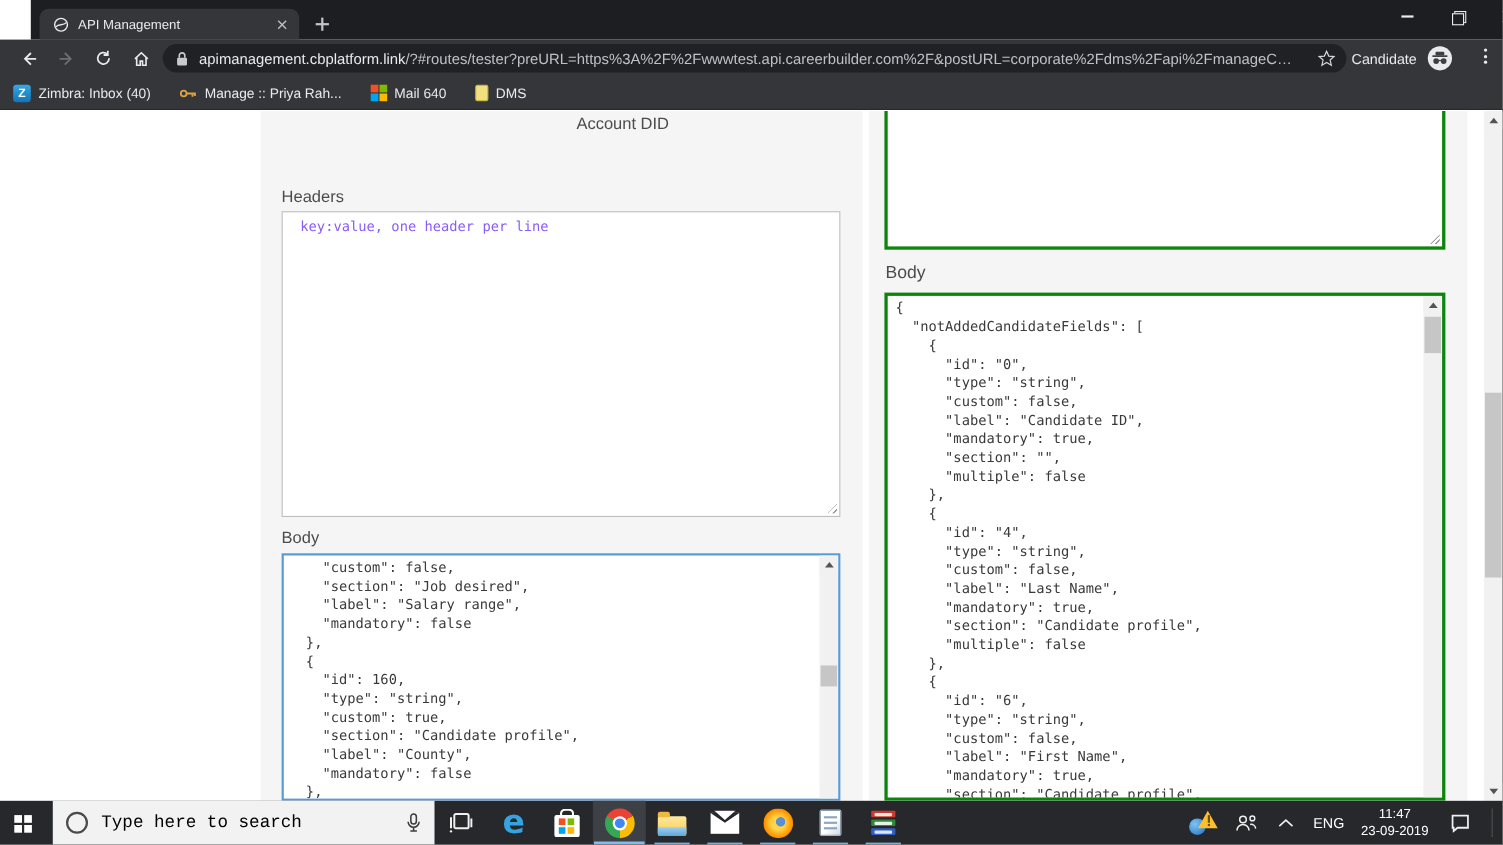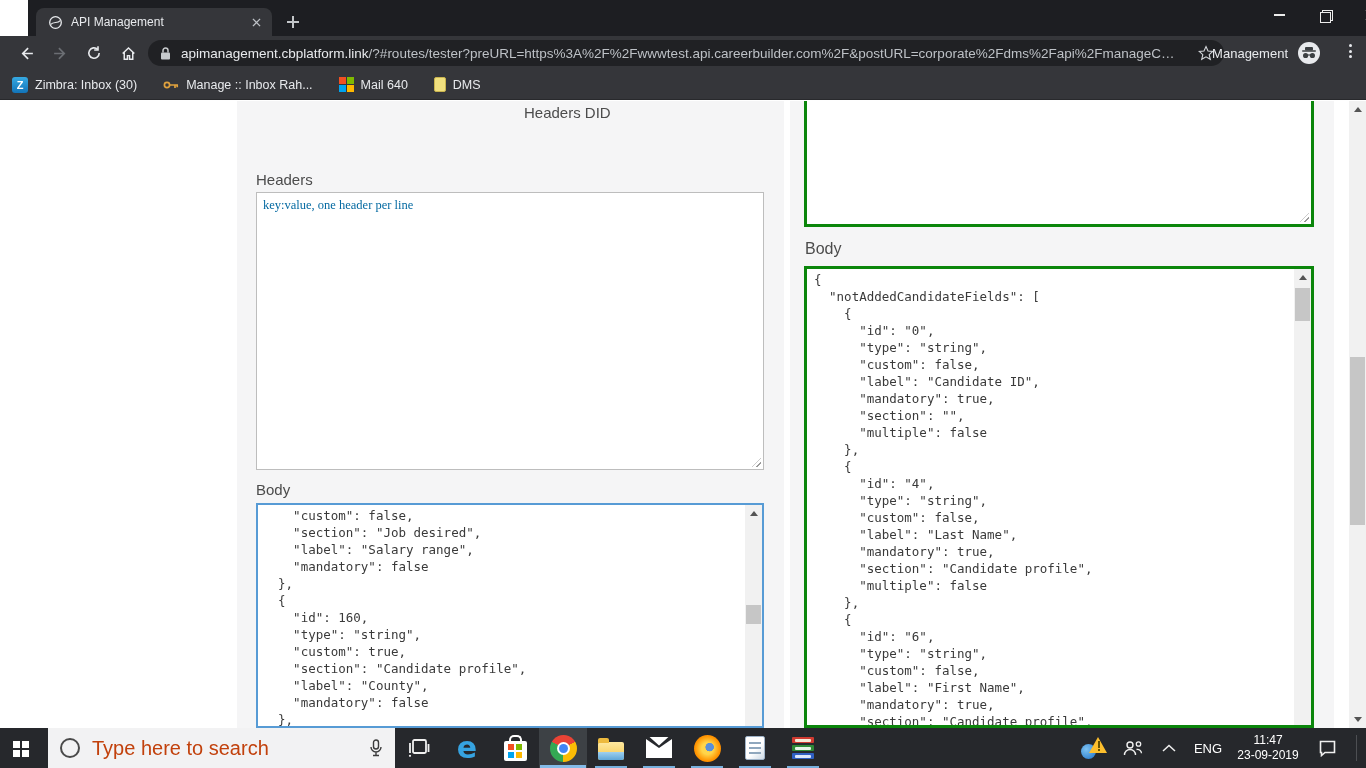--- a/index.html
+++ b/index.html
@@ -55,21 +55,21 @@
   
   .page{position:absolute;left:0;top:101px;width:100%;height:627px;background:#fff;overflow:hidden;}
   .panel{position:absolute;top:0;height:627px;background:#f5f5f6;}
   .panel-left{left:237px;width:547px;}
   .panel-right{left:790px;width:544px;}
   .f-label{position:absolute;font-size:15px;color:#4c4c4c;}
   .txt-input{position:absolute;background:#fff;border:1px solid #c3c3c3;font-size:15px;color:#555;
              display:flex;align-items:center;padding:0 6px;}
   .box{position:absolute;background:#fff;overflow:hidden;}
   .mono{font-family:"DejaVu Sans Mono","Liberation Mono",monospace;font-size:12.5px;line-height:17px;color:#3a3a3a;}
-  .placeholder{position:absolute;left:6px;top:4px;color:#0369a1;font-family:Liberation Serif, serif;}
+  .placeholder{position:absolute;left:16px;top:4px;color:#8b5cf6;}
   pre.code{margin:0;padding:2px 0 0 5px;white-space:pre;}
   .cut-top{margin-top:-9px;}
   
   .sb{position:absolute;right:0;top:0;bottom:0;width:17px;background:#f1f1f1;}
   .sb-btn{position:absolute;left:0;width:17px;height:17px;background:#f1f1f1;display:flex;align-items:center;justify-content:center;}
   .tri-up{width:0;height:0;border-left:4px solid transparent;border-right:4px solid transparent;border-bottom:5px solid #545454;}
   .tri-down{width:0;height:0;border-left:4px solid transparent;border-right:4px solid transparent;border-top:5px solid #545454;}
   .sb-thumb{position:absolute;left:1px;width:15px;background:#c6c6c6;}
   .resize-h{position:absolute;right:2px;bottom:2px;width:9px;height:9px;
             background:repeating-linear-gradient(135deg,transparent 0 2px,#9a9a9a 2px 3.5px);
@@ -80,21 +80,21 @@
   
   .taskbar{position:absolute;left:0;top:728px;width:100%;height:40px;background:#26282c;display:flex;align-items:stretch;}
   .tb-btn{position:relative;width:48px;display:flex;align-items:center;justify-content:center;}
   .tb-btn .underline{position:absolute;left:8px;right:8px;bottom:0;height:2px;background:#76b0dd;}
   .tb-btn.active{background:#3d4145;}
   .tb-btn.active .underline{left:1px;right:1px;height:3px;background:#84bbe8;}
   .win-logo{position:relative;width:7px;height:7px;background:#fff;
             box-shadow:9px 0 #fff,0 9px #fff,9px 9px #fff;margin:-8px 8px 0 -8px;}
   .searchbox{width:347px;background:#f2f2f3;display:flex;align-items:center;padding:0 12px;gap:12px;}
   .cortana-ring{width:20px;height:20px;border:2px solid #4a4a4a;border-radius:50%;}
-  .search-text{flex:1;font-size:20px;color:#c2410c;white-space:nowrap;overflow:hidden;}
+  .search-text{flex:1;font-size:16px;color:#000000;white-space:nowrap;overflow:hidden;font-family:Liberation Mono, monospace;}
   
   .ic-edge{font-family:"DejaVu Sans",sans-serif;font-size:30px;line-height:28px;font-weight:bold;color:#36a3e1;}
   .ic-store{position:relative;width:23px;height:20px;background:#fff;border-radius:2px;margin-top:6px;}
   .ic-store::before{content:"";position:absolute;left:5px;top:-6px;width:9px;height:7px;border:2px solid #fff;border-bottom:none;border-radius:5px 5px 0 0;}
   .ic-store::after{content:"";position:absolute;left:4px;top:3px;width:6px;height:6px;background:#f25022;
                    box-shadow:8px 0 #7fba00,0 8px #00a4ef,8px 8px #ffb900;}
   .ic-chrome{position:relative;width:27px;height:27px;border-radius:50%;
              background:conic-gradient(from 60deg,#fbbc05 0 120deg,#34a853 0 240deg,#ea4335 0 360deg);}
   .ic-chrome::before{content:"";position:absolute;inset:7px;background:#fff;border-radius:50%;}
   .ic-chrome::after{content:"";position:absolute;inset:9px;background:#4285f4;border-radius:50%;}
@@ -200,71 +200,71 @@
           </svg>
       </span>
       <span class="url"><span class="domain">apimanagement.cbplatform.link</span><span class="path">/?#routes/tester?preURL=https%3A%2F%2Fwwwtest.api.careerbuilder.com%2F&amp;postURL=corporate%2Fdms%2Fapi%2FmanageC…</span></span>
       <span>
         <svg width="16" height="16" viewBox="0 0 16 16">
             <path d="M8 1.5 L10 6 L14.8 6.4 L11.2 9.6 L12.3 14.3 L8 11.8 L3.7 14.3 L4.8 9.6 L1.2 6.4 L6 6 Z" fill="none" stroke="#d3d6da" stroke-width="1.1"></path>
           </svg>
       </span>
     </div>
     <div class="incog-wrap">
-      <span class="incog-label">Management</span>
+      <span class="incog-label">Candidate</span>
       <span class="incog-badge">
         <svg width="16" height="14" viewBox="0 0 16 14">
             <rect x="4" y="1" width="8" height="3.5" rx="1" fill="#3c4043"></rect>
             <rect x="1" y="4.2" width="14" height="1.6" rx="0.8" fill="#3c4043"></rect>
             <circle cx="4.6" cy="9.5" r="2.6" fill="#3c4043"></circle>
             <circle cx="11.4" cy="9.5" r="2.6" fill="#3c4043"></circle>
             <path d="M7 9.2 Q8 8.4 9 9.2" fill="none" stroke="#3c4043" stroke-width="1.1"></path>
           </svg>
       </span>
     </div>
     <div class="menu-dots">
         <i></i>
         <i></i>
         <i></i>
       </div>
   </div>
 
   <div class="bookmarksbar">
     <div class="bm">
       <span class="ic-zimbra">Z</span>
-      <span class="bm-label">Zimbra: Inbox (30)</span>
+      <span class="bm-label">Zimbra: Inbox (40)</span>
     </div>
     <div class="bm">
       <span>
         <svg width="16" height="10" viewBox="0 0 16 10">
             <circle cx="4" cy="5" r="2.6" fill="none" stroke="#e0a23e" stroke-width="1.7"></circle>
             <path d="M6.6 5 H15 M12 5 V8 M14.2 5 V7.2" stroke="#e0a23e" stroke-width="1.7"></path>
           </svg>
       </span>
-      <span class="bm-label">Manage :: Inbox Rah...</span>
+      <span class="bm-label">Manage :: Priya Rah...</span>
     </div>
     <div class="bm">
       <span class="ic-msgrid">
           <i></i>
           <i></i>
           <i></i>
           <i></i>
         </span>
       <span class="bm-label">Mail 640</span>
     </div>
     <div class="bm">
       <span class="ic-dms"></span>
       <span class="bm-label">DMS</span>
     </div>
   </div>
 
   <div class="page">
 
     <div class="panel panel-left">
-      <div class="f-label" style="left:287px;top:3px;">Headers DID</div>
+      <div class="f-label" style="left:287px;top:3px;">Account DID</div>
 
       <div class="f-label" style="left:19px;top:70px;">Headers</div>
       <div class="box mono" style="left:19px;top:91px;width:508px;height:278px;border:1px solid #bdbdbd;">
         <span class="placeholder">key:value, one header per line</span>
         <span class="resize-h"></span>
       </div>
 
       <div class="f-label" style="left:19px;top:380px;">Body</div>
       <div class="box mono" style="left:19px;top:402px;width:508px;height:225px;border:2px solid #579bd5;">
         <pre class="code cut-top" style="margin-right:17px;">    "custom": false,

